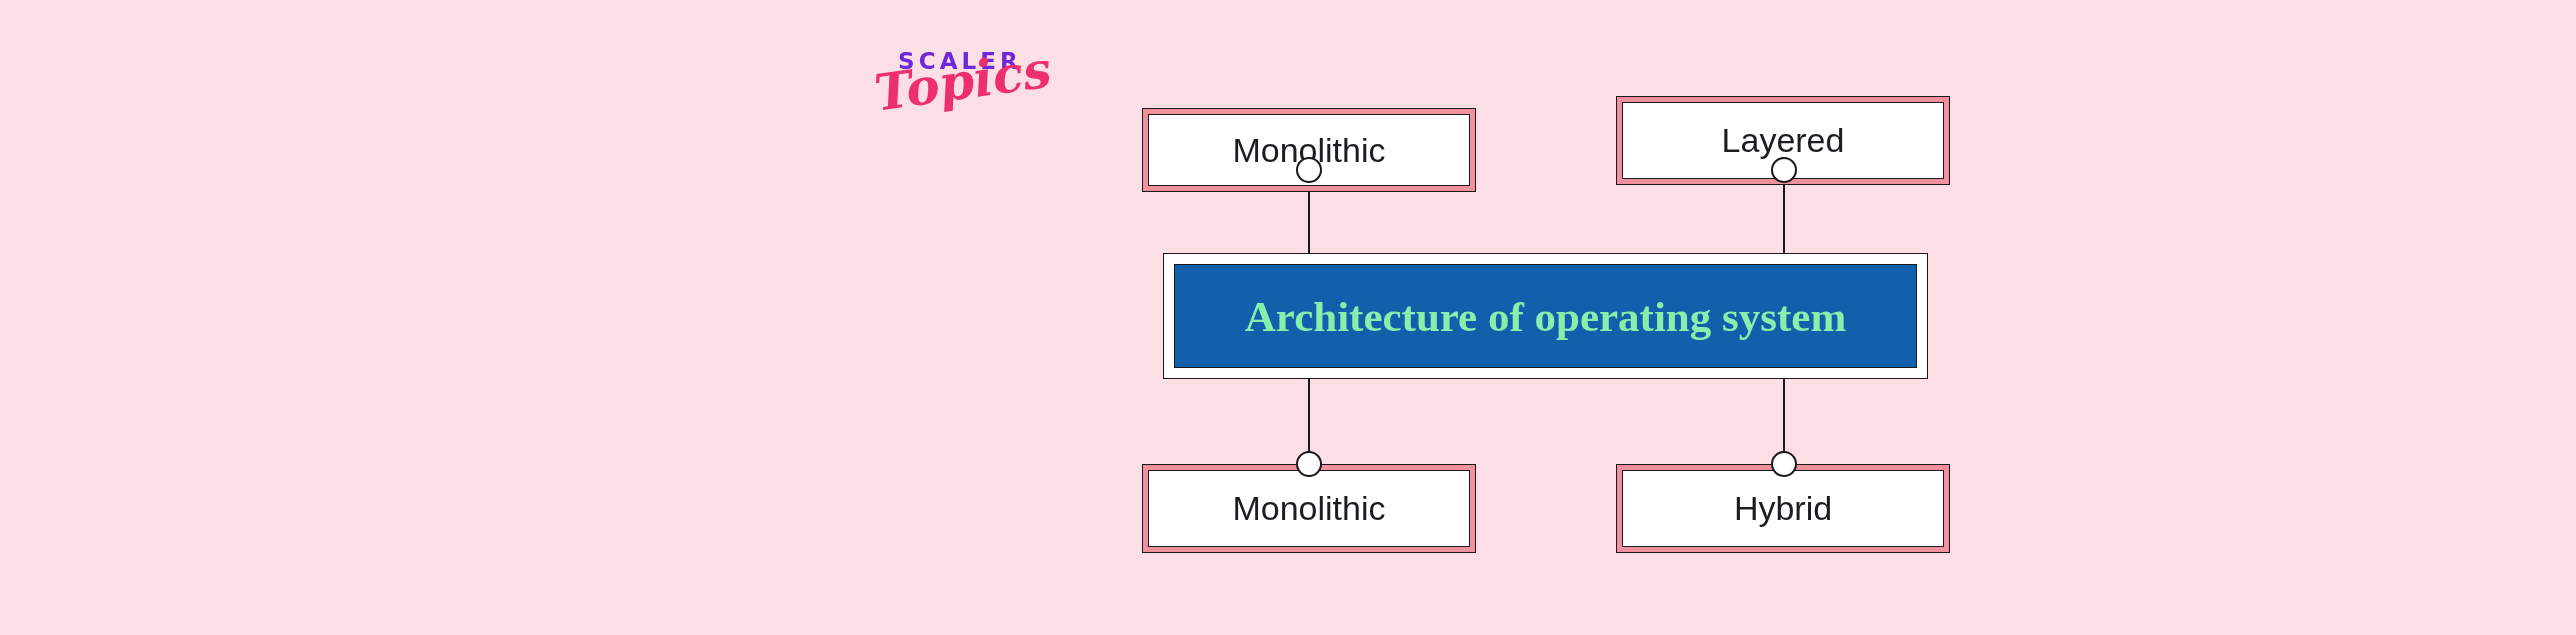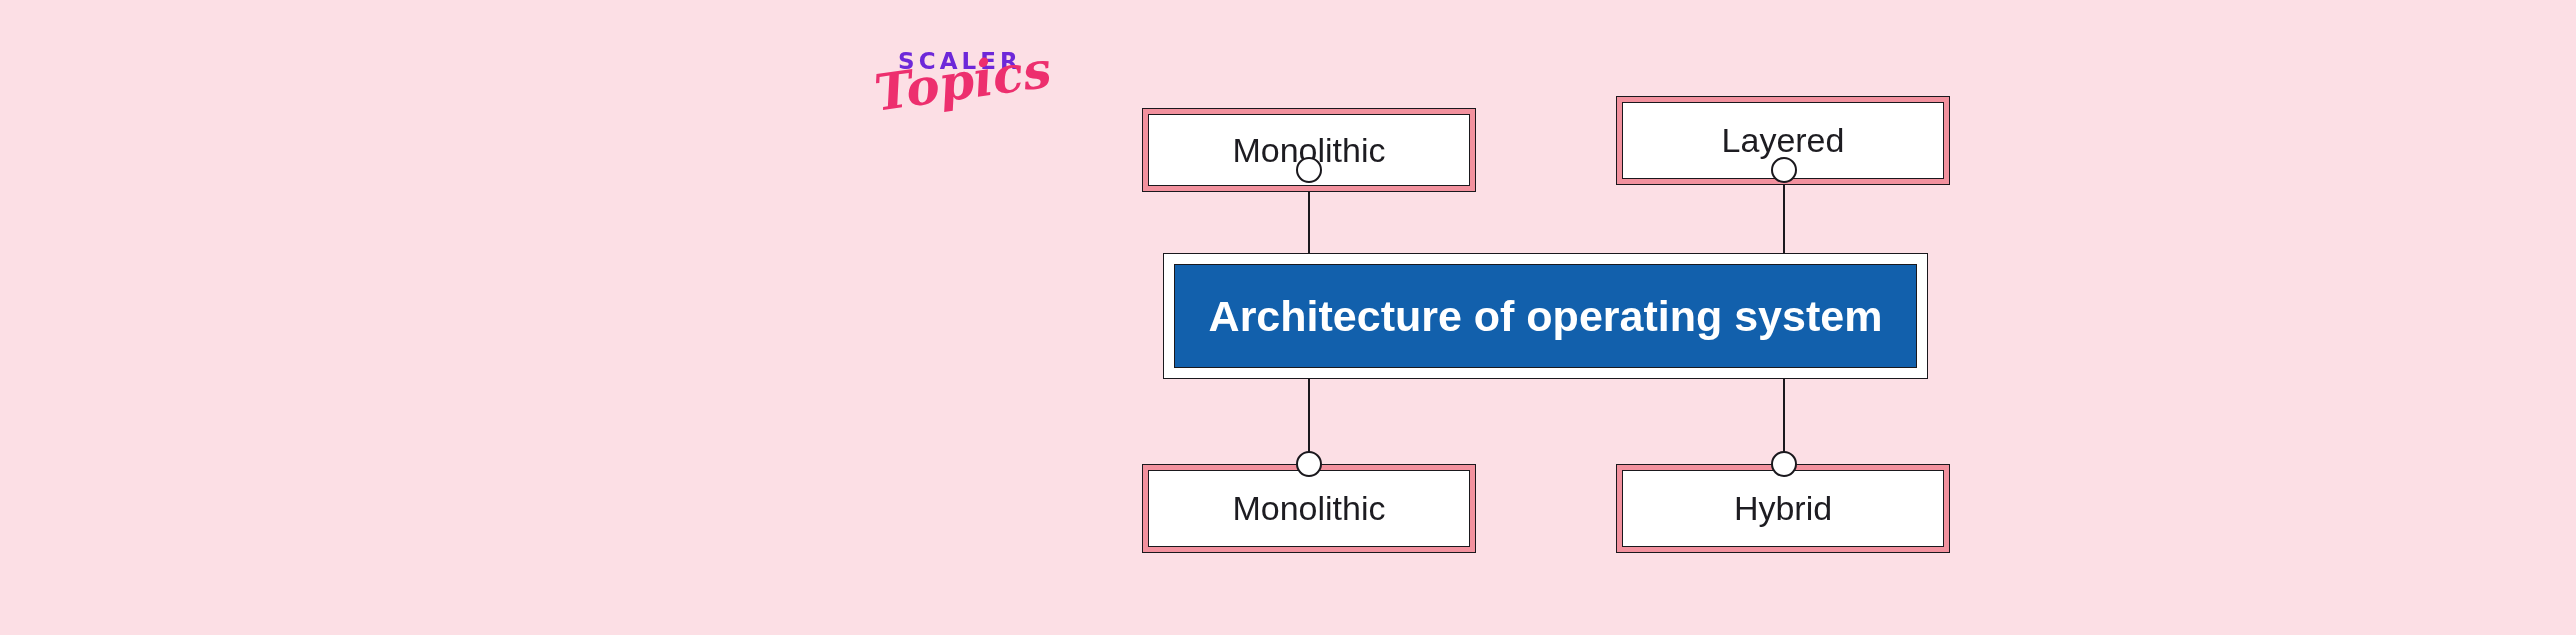--- a/index.html
+++ b/index.html
@@ -54,22 +54,22 @@
   .center-outer{
     position:absolute;left:1163px;top:253px;width:765px;height:126px;
     background:#ffffff;border:1.5px solid #1a181d;box-sizing:border-box;
   }
   .center-blue{
     position:absolute;left:10.3px;right:10.3px;top:9.8px;bottom:9.8px;
     background:#1260ac;border:1.5px solid #1a181d;
     display:flex;align-items:center;justify-content:center;
   }
   .center-label{
-    color:#ffffff;font-size:43px;font-weight:700;
-    letter-spacing:0px;white-space:nowrap;
+    color:#86efac;font-size:43px;font-weight:700;
+    letter-spacing:0px;white-space:nowrap;font-family:Liberation Serif, serif;
   }
 
   
   .line{position:absolute;width:1.5px;background:#1a181d;}
   .l-top-left    {left:1308px;top:181px;height:75px;}
   .l-top-right   {left:1783px;top:181px;height:75px;}
   .l-bottom-left {left:1308px;top:378px;height:74px;}
   .l-bottom-right{left:1783px;top:378px;height:74px;}
 
   .dot{

